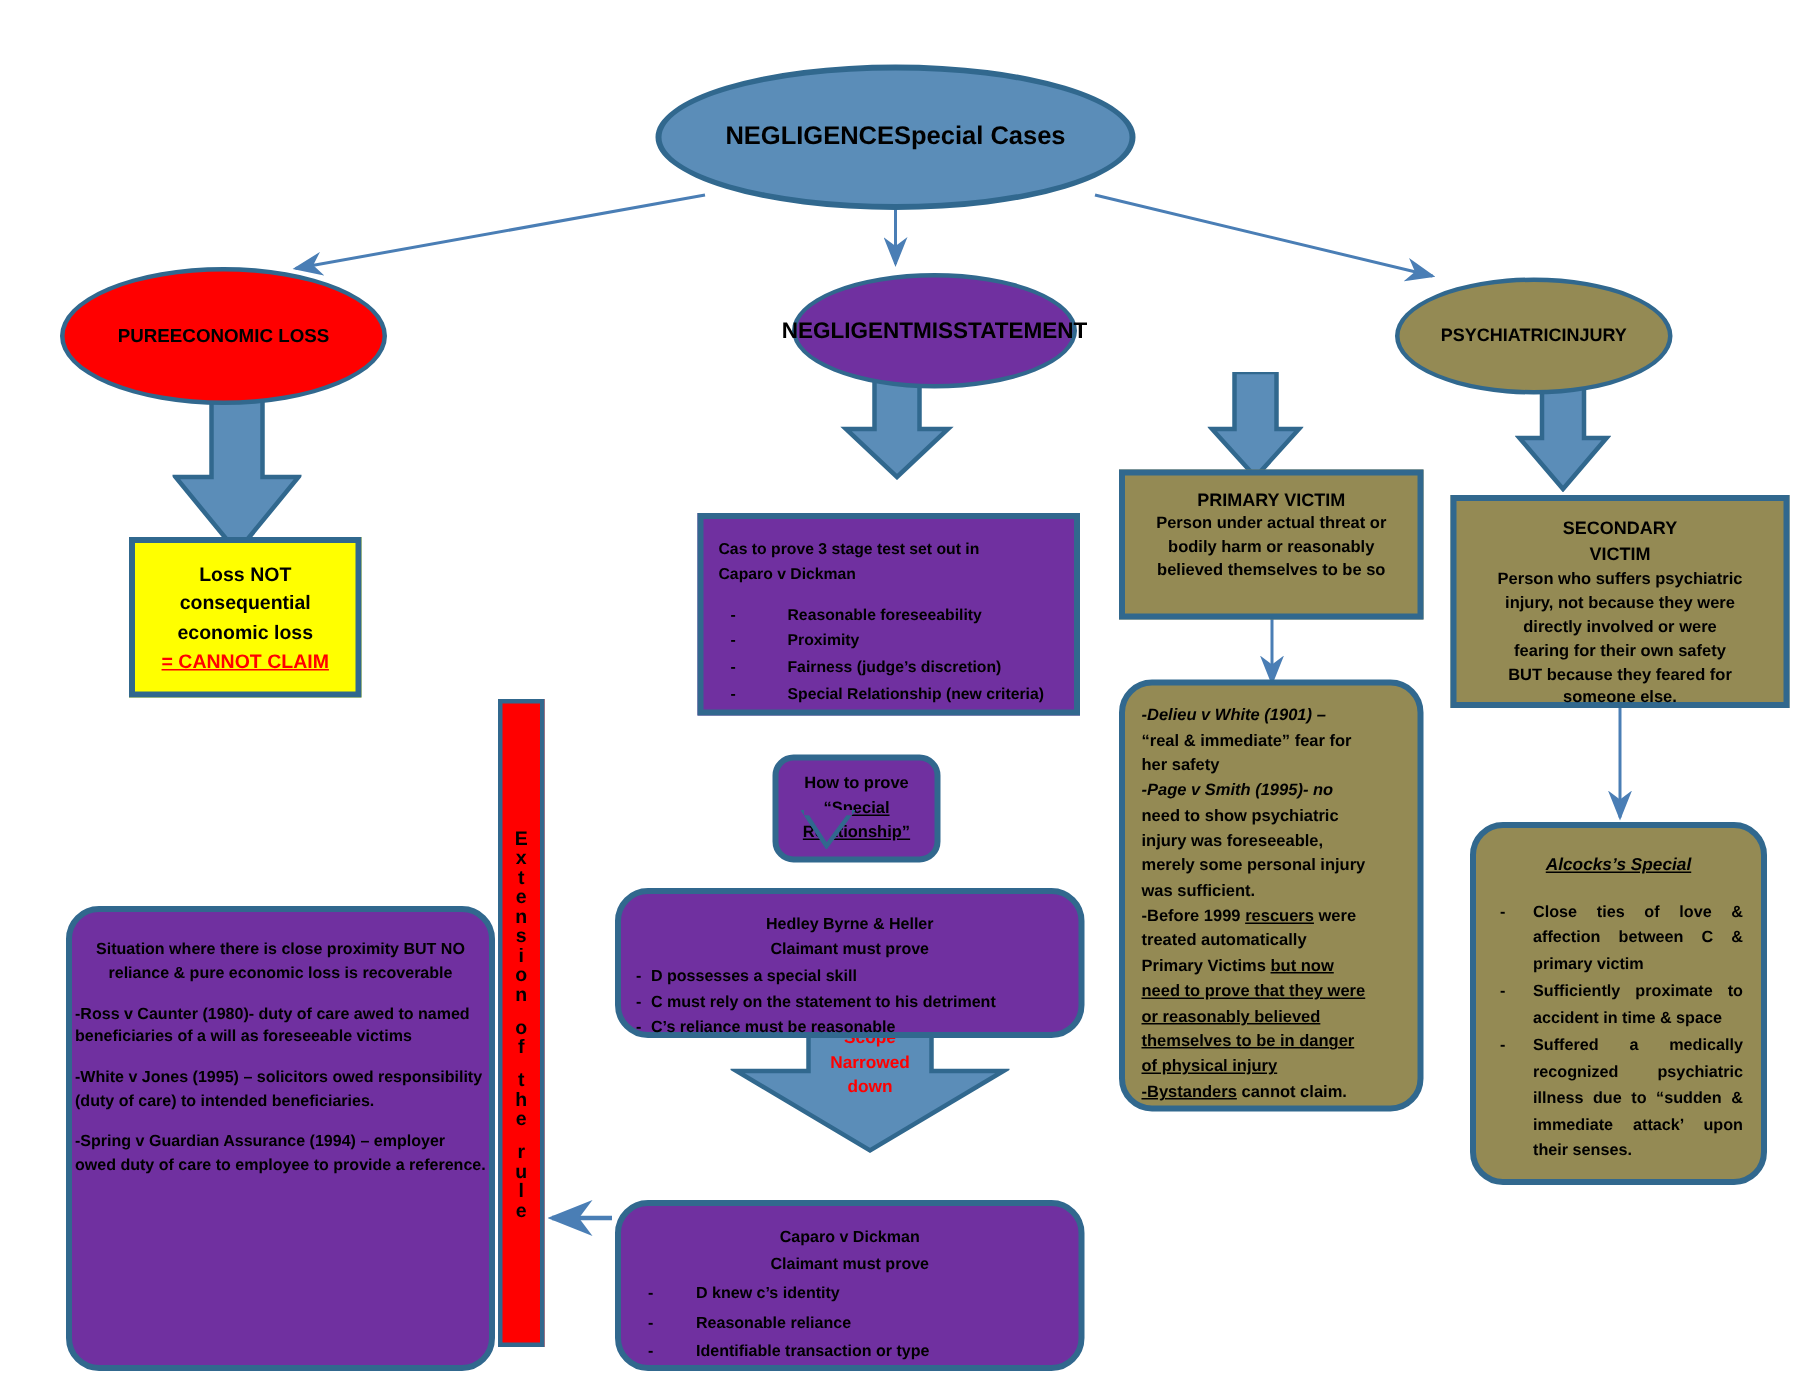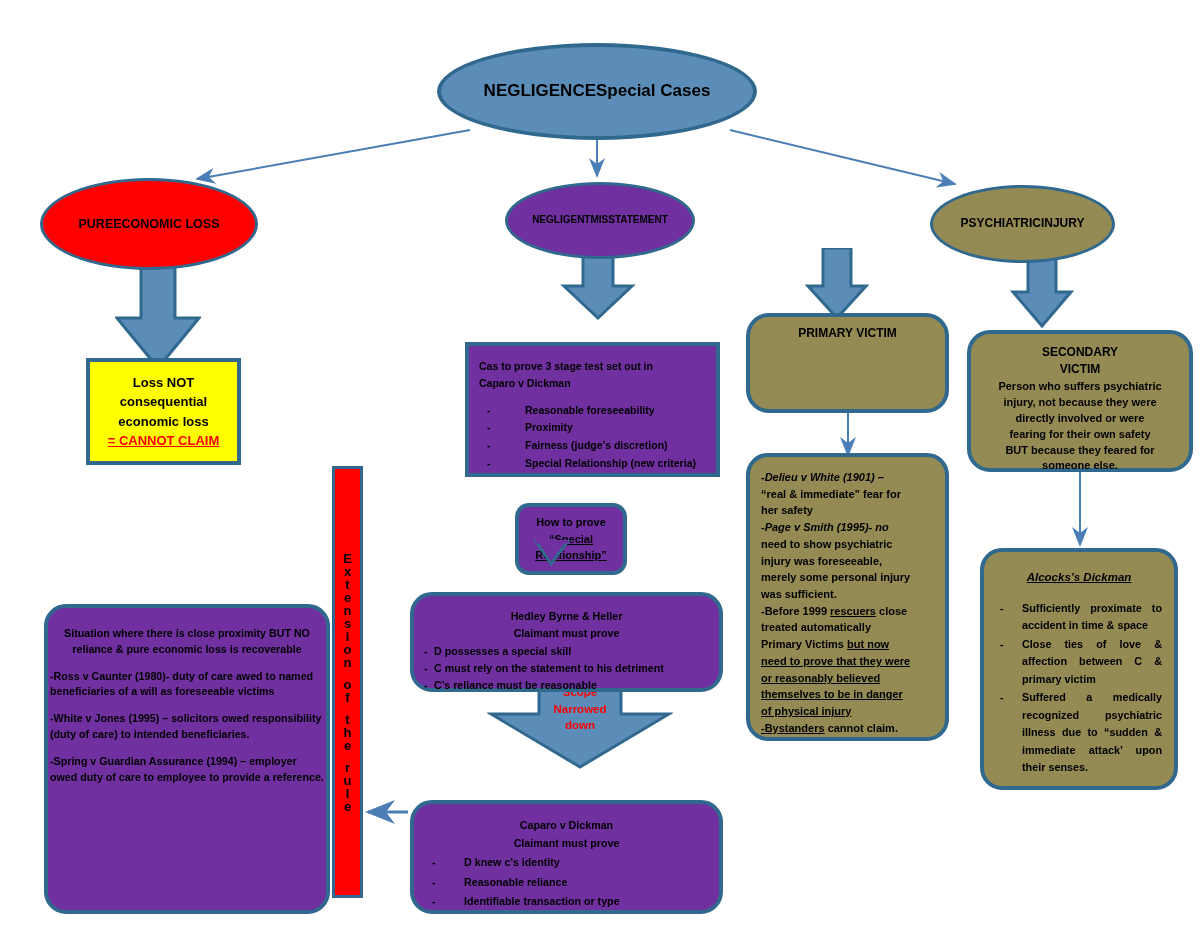--- a/index.html
+++ b/index.html
@@ -45,21 +45,21 @@
 
   
   .box {
     border: 4px solid #31688e;
     box-sizing: border-box;
     color: #000;
     font-weight: bold;
   }
   .box-yellow { background: #ffff00; }
   .box-purple { background: #7030a0; margin-top: 32px; }
-  .box-olive  { background: #948a54; border-radius: 23px; }
+  .box-olive  { background: #948a54; }
   .rounded-lg { border-radius: 22px; }
   .rounded-md { border-radius: 14px; }
 
   .pad { padding: 10px 12px; }
 
   .center { text-align: center; }
   .u { text-decoration: underline; }
   .red { color: #ff0000; }
   .ital { font-style: italic; }
 
@@ -212,21 +212,21 @@
     <span>t</span>
     <span>h</span>
     <span>e</span>
     <span class="sp"></span>
     <span>r</span>
     <span>u</span>
     <span>l</span>
     <span>e</span>
   </div>
 
-  <div class="node ellipse ell-purple" style="left:505px; top:182px; width:190px; height:77px; font-size:10px;">
+  <div class="node ellipse ell-purple" style="left:528px; top:182px; width:190px; height:77px; font-size:15px;">
     <div class="l1">NEGLIGENT</div>
     <div class="l2">MISSTATEMENT</div>
   </div>
 
   <div class="node box box-purple pad" style="left:465px; top:310px; width:255px; height:135px; font-size:10.5px; line-height:1.6; padding:12px 10px;">
     <div>Cas to prove 3 stage test set out in</div>
     <div>Caparo v Dickman</div>
     <div style="height:9px"></div>
     <ul class="dash">
       <li>Reasonable foreseeability</li>
@@ -266,50 +266,51 @@
     </ul>
   </div>
 
   <div class="node ellipse ell-olive" style="left:930px; top:185px; width:185px; height:78px; font-size:12px;">
     <div class="l1">PSYCHIATRIC</div>
     <div class="l2">INJURY</div>
   </div>
 
   <div class="node box box-olive" style="left:746px; top:313px; width:203px; height:100px; font-size:11px; line-height:1.42; padding:8px 9px; text-align:center;">
     <div style="font-size:12px;">PRIMARY VICTIM</div>
+    <div>Person under actual threat or bodily harm or reasonably believed themselves to be so</div>
   </div>
 
   <div class="node box box-olive rounded-lg" style="left:746px; top:453px; width:203px; height:288px; font-size:11px; line-height:1.52; padding:12px 11px;">
     <div><span class="ital">-Delieu v White (1901) –</span></div>
     <div>“real &amp; immediate” fear for</div>
     <div>her safety</div>
     <div><span class="ital">-Page v Smith (1995)- no</span></div>
     <div>need to show psychiatric</div>
     <div>injury was foreseeable,</div>
     <div>merely some personal injury</div>
     <div>was sufficient.</div>
-    <div><span>-Before 1999 </span><span class="u">rescuers</span><span> close</span></div>
+    <div><span>-Before 1999 </span><span class="u">rescuers</span><span> were</span></div>
     <div>treated automatically</div>
     <div><span>Primary Victims </span><span class="u">but now</span></div>
     <div class="u">need to prove that they were</div>
     <div class="u">or reasonably believed</div>
     <div class="u">themselves to be in danger</div>
     <div class="u">of physical injury</div>
     <div><span class="u">-Bystanders</span><span> cannot claim.</span></div>
   </div>
 
   <div class="node box box-olive" style="left:967px; top:330px; width:226px; height:142px; font-size:11px; line-height:1.45; padding:10px 26px; text-align:center;">
     <div style="font-size:12px;">SECONDARY</div>
     <div style="font-size:12px;">VICTIM</div>
     <div>Person who suffers psychiatric injury, not because they were directly involved or were fearing for their own safety BUT because they feared for someone else.</div>
   </div>
 
   <div class="node box box-olive rounded-lg" style="left:980px; top:548px; width:198px; height:242px; font-size:10.8px; line-height:1.62; padding:16px 12px;">
-    <div class="center u ital" style="font-size:11.5px;">Alcocks’s Dickman</div>
+    <div class="center u ital" style="font-size:11.5px;">Alcocks’s Special</div>
     <div style="height:12px"></div>
     <ul class="dash just" style="margin-left:-4px;">
+      <li style="padding-left:30px;">Close ties of love &amp; affection between C &amp; primary victim</li>
       <li style="padding-left:30px;">Sufficiently proximate to accident in time &amp; space</li>
-      <li style="padding-left:30px;">Close ties of love &amp; affection between C &amp; primary victim</li>
       <li style="padding-left:30px;">Suffered a medically recognized psychiatric illness due to “sudden &amp; immediate attack’ upon their senses.</li>
     </ul>
   </div>
 
 </div>
 
 </body></html>

